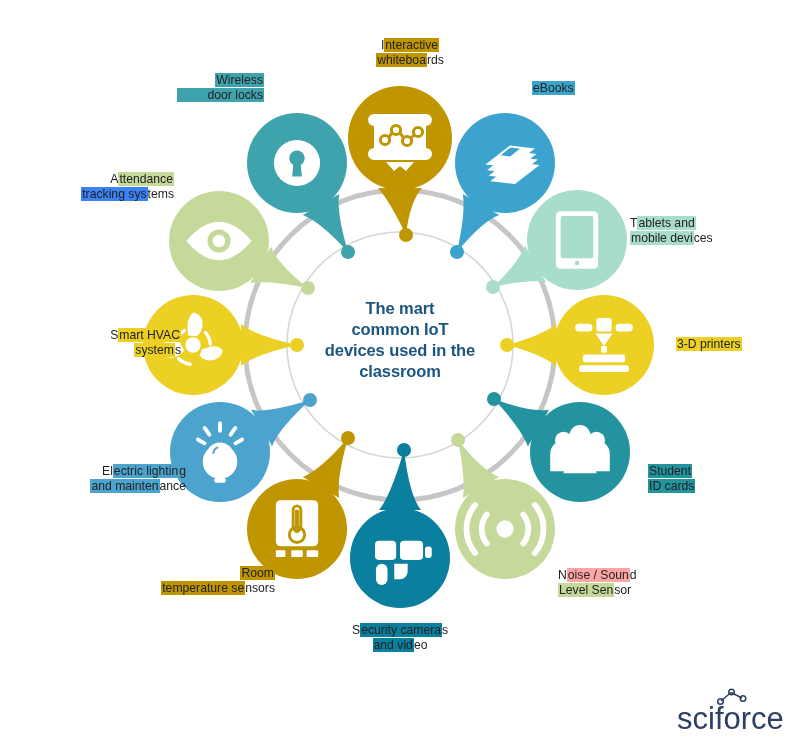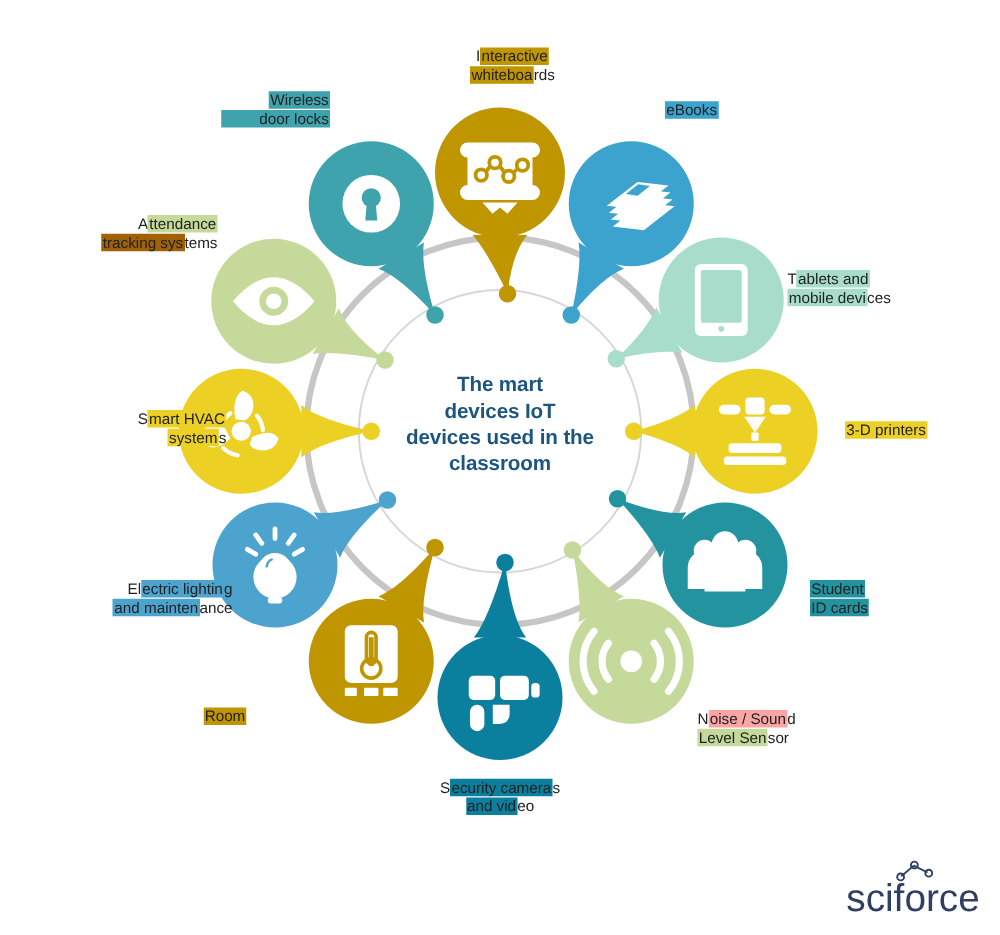--- a/index.html
+++ b/index.html
@@ -208,37 +208,37 @@
         <circle cx="348" cy="438" r="7" fill="#bf9500"></circle>
         <circle cx="310" cy="400" r="7" fill="#4ba3ce"></circle>
         <circle cx="297" cy="345" r="7" fill="#ecd024"></circle>
         <circle cx="308" cy="288" r="7" fill="#c5d99b"></circle>
         <circle cx="348" cy="252" r="7" fill="#3fa3ad"></circle>
       </g>
   </svg>
 
   <div class="center-text">
     <div>The mart</div>
-    <div>devices IoT</div>
+    <div>common IoT</div>
     <div>devices used in the</div>
     <div>classroom</div>
   </div>
 
   <div id="labels-layer">
       <div class="label" style="left: 362px; top: 38px; text-align: center; width: 96px;"><div>I<span class="hl" style="background: rgb(191, 149, 0);">nteractive</span></div><div><span class="hl" style="background: rgb(191, 149, 0);">whiteboa</span>rds</div></div>
       <div class="label" style="left: 532px; top: 81px; text-align: left;"><div><span class="hl" style="background: rgb(59, 163, 206);">eBooks</span></div></div>
       <div class="label" style="left: 630px; top: 172px; text-align: left; margin-top: 44px;"><div>T<span class="hl" style="background: rgb(168, 220, 203);">ablets and</span></div><div><span class="hl" style="background: rgb(168, 220, 203);">mobile devi</span>ces</div></div>
       <div class="label" style="left: 676px; top: 337px; text-align: left;"><div><span class="hl" style="background: rgb(236, 208, 36);">3-D printers</span></div></div>
       <div class="label" style="left: 648px; top: 464px; text-align: left;"><div><span class="hl" style="background: rgb(35, 147, 160);">Student</span></div><div><span class="hl" style="background: rgb(35, 147, 160);">ID cards</span></div></div>
       <div class="label" style="left: 558px; top: 568px; text-align: left;"><div>N<span class="hl" style="background: #fca5a5;">oise / Soun</span>d</div><div><span class="hl" style="background: rgb(197, 217, 155);">Level Sen</span>sor</div></div>
       <div class="label" style="left: 352px; top: 623px; text-align: center; width: 96px;"><div>S<span class="hl" style="background: rgb(11, 127, 158);">ecurity camera</span>s</div><div><span class="hl" style="background: rgb(11, 127, 158);">and vid</span>eo</div></div>
-      <div class="label" style="left: 85px; top: 566px; text-align: center; width: 190px;"><div><span class="hl" style="background: rgb(191, 149, 0);">Room</span></div></div>
+      <div class="label" style="left: 85px; top: 566px; text-align: right; width: 190px;"><div><span class="hl" style="background: rgb(191, 149, 0);">Room</span></div><div><span class="hl" style="background: rgb(191, 149, 0);">temperature se</span>nsors</div></div>
       <div class="label" style="left: -4px; top: 464px; text-align: right; width: 190px;"><div>El<span class="hl" style="background: rgb(75, 163, 206);">ectric lightin</span>g</div><div><span class="hl" style="background: rgb(75, 163, 206);">and mainten</span>ance</div></div>
       <div class="label" style="left: -9px; top: 328px; text-align: right; width: 190px;"><div>S<span class="hl" style="background: rgb(236, 208, 36);">mart HVAC</span></div><div><span class="hl" style="background: rgb(236, 208, 36);">system</span>s</div></div>
-      <div class="label" style="left: -16px; top: 172px; text-align: right; width: 190px;"><div>A<span class="hl" style="background: rgb(197, 217, 155);">ttendance</span></div><div><span class="hl" style="background: #a16207;">tracking sys</span>tems</div></div>
+      <div class="label" style="left: -16px; top: 172px; text-align: right; width: 190px;"><div>A<span class="hl" style="background: rgb(197, 217, 155);">ttendance</span></div><div><span class="hl" style="background: #3b82f6;">tracking sys</span>tems</div></div>
       <div class="label" style="left: 74px; top: 73px; text-align: right; width: 190px;"><div><span class="hl" style="background: rgb(63, 163, 173);">Wireless</span></div><div><span class="hl" style="background: rgb(63, 163, 173); padding-left: 30px;">door locks</span></div></div>
     </div>
 
   <svg class="logo" viewBox="0 0 230 104">
     <g fill="none" stroke="#2e3f63" stroke-width="3">
       <line x1="96" y1="30" x2="116" y2="13"></line>
       <line x1="116" y1="13" x2="138" y2="24"></line>
     </g>
     <circle cx="95" cy="31" r="5.5" fill="none" stroke="#2e3f63" stroke-width="3"></circle>
     <circle cx="117" cy="12" r="5.5" fill="none" stroke="#2e3f63" stroke-width="3"></circle>

